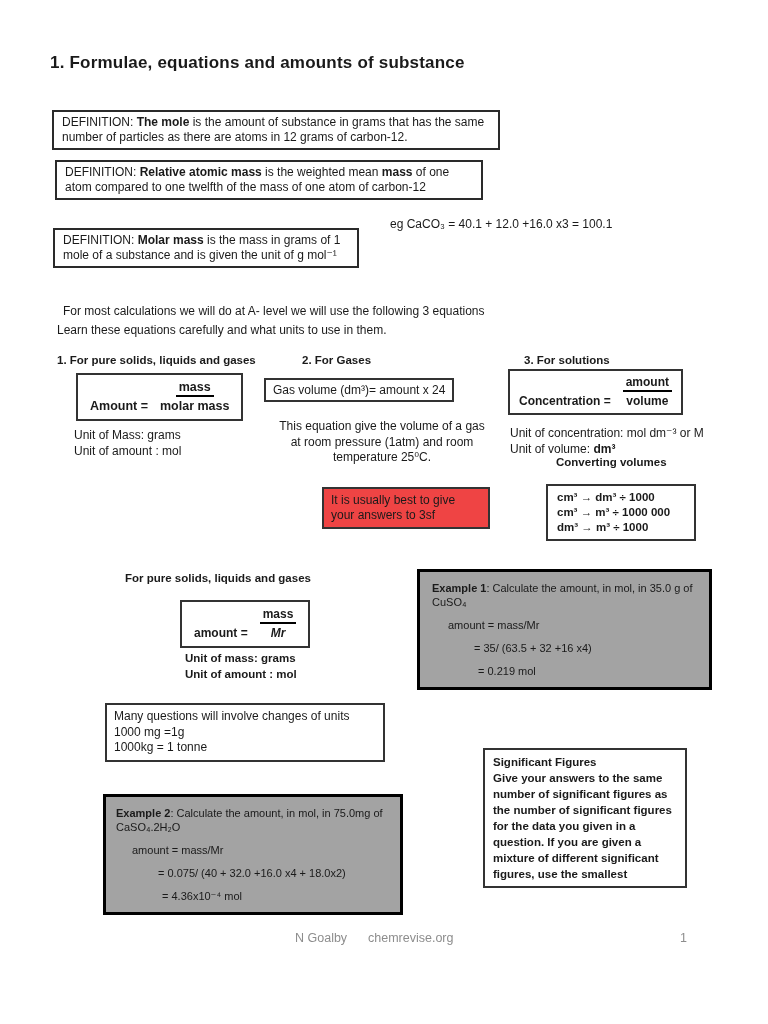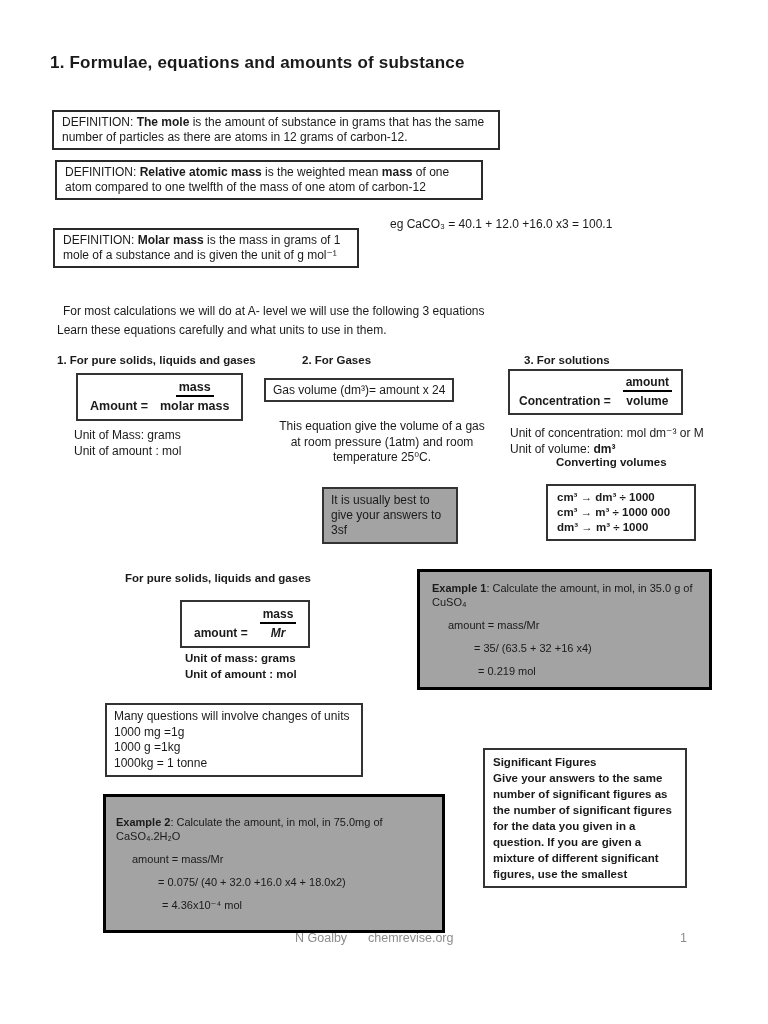--- a/index.html
+++ b/index.html
@@ -35,35 +35,35 @@
   .den { padding-top:2px; }
   .italic { font-style:italic; }
 
   .gas-box { left:264px; top:378px; border:2px solid #333; padding:3px 7px; font-size:12px; background:#fff; }
 
   .units1 { left:74px; top:427px; font-size:12px; line-height:16px; }
   .gas-note { left:275px; top:419px; width:214px; font-size:12px; line-height:15.5px;text-align:center; }
   .sol-units { left:510px; top:425px; font-size:12px; line-height:16px; }
   .conv-h { left:556px; top:456px; font-size:11.5px; font-weight:bold; }
 
-  .tip-box { left:322px; top:487px; width:136px; border:2px solid #333; padding:4px 7px; font-size:12px; line-height:15px; background:#a3a3a3; }
+  .tip-box { left:322px; top:487px; width:168px; border:2px solid #333; padding:4px 7px; font-size:12px; line-height:15px; background:#ef4444; }
   .conv-box { left:546px; top:484px; width:150px; border:2px solid #333; padding:4px 9px; font-size:11.5px; line-height:15px; font-weight:600; background:#fff; }
 
   .pure-h { left:125px; top:572px; font-size:11.5px; font-weight:bold; }
   .units2 { left:185px; top:651px; font-size:11.5px; line-height:15.5px; font-weight:bold; }
 
   .example-box { position:absolute; border:3px solid #000; background:#a3a3a3; font-size:11px; line-height:14px; }
   .ex1 { left:417px; top:569px; width:295px; min-height:114px; padding:9px 12px; }
-  .ex2 { left:103px; top:794px; width:342px; min-height:114px; padding:18px 10px; }
+  .ex2 { left:103px; top:794px; width:300px; min-height:114px; padding:9px 10px; }
   .ex-title { white-space:pre-line; }
   .ex-l0 { margin:9px 0 0 16px; }
   .ex-l1 { margin:9px 0 0 42px; }
   .ex-l2 { margin:9px 0 0 46px; }
 
-  .many-box { left:105px; top:703px; width:258px; border:2px solid #333; padding:4px 7px; font-size:12px; line-height:15.5px; background:#fff; }
+  .many-box { left:105px; top:703px; width:280px; border:2px solid #333; padding:4px 7px; font-size:12px; line-height:15.5px; background:#fff; }
   .sig-box { left:483px; top:748px; width:204px; border:2px solid #333; padding:4px 8px; font-size:11.5px; line-height:16px; font-weight:600; background:#fff; }
   .sig-box .sig-head { font-weight:bold; }
 
   .footer { top:931px; font-size:12.5px; color:#8d8d8d; }
   .f-author { left:295px; }
   .f-site { left:368px; }
   .f-page { left:680px; }
 </style>
 </head>
 <body>
@@ -153,21 +153,20 @@
   <div class="ex-title"><span class="b">Example 1</span><span>: Calculate the amount, in mol, in 35.0 g of
 CuSO₄</span></div>
   <div class="ex-l0">amount =   mass/Mr</div>
   <div class="ex-l1">= 35/ (63.5 + 32 +16 x4)</div>
   <div class="ex-l2">= 0.219 mol</div>
 </div>
 
 <div class="abs many-box">
   <div>Many questions will involve changes of units</div>
   <div>1000 mg =1g</div>
-  <div>1000 g =1kg</div>
   <div>1000kg = 1 tonne</div>
 </div>
 
 <div class="abs sig-box">
   <div class="sig-head">Significant Figures</div>
   <div>Give your answers to the same number of significant figures as the number of significant figures for the data you given in a question. If you are given a mixture of different significant figures, use the smallest</div>
 </div>
 
 <div class="example-box ex2">
   <div class="ex-title"><span class="b">Example 2</span><span>: Calculate the amount, in mol, in 75.0mg of

